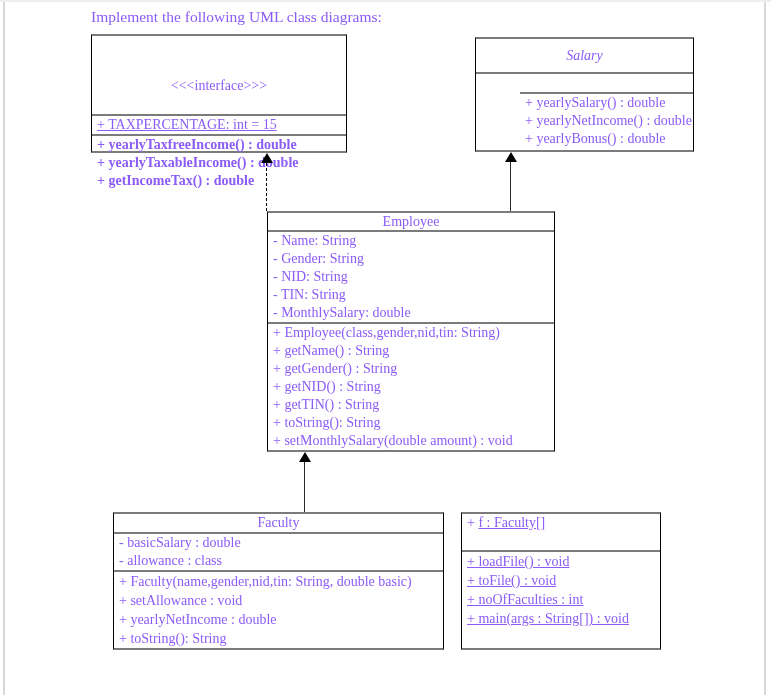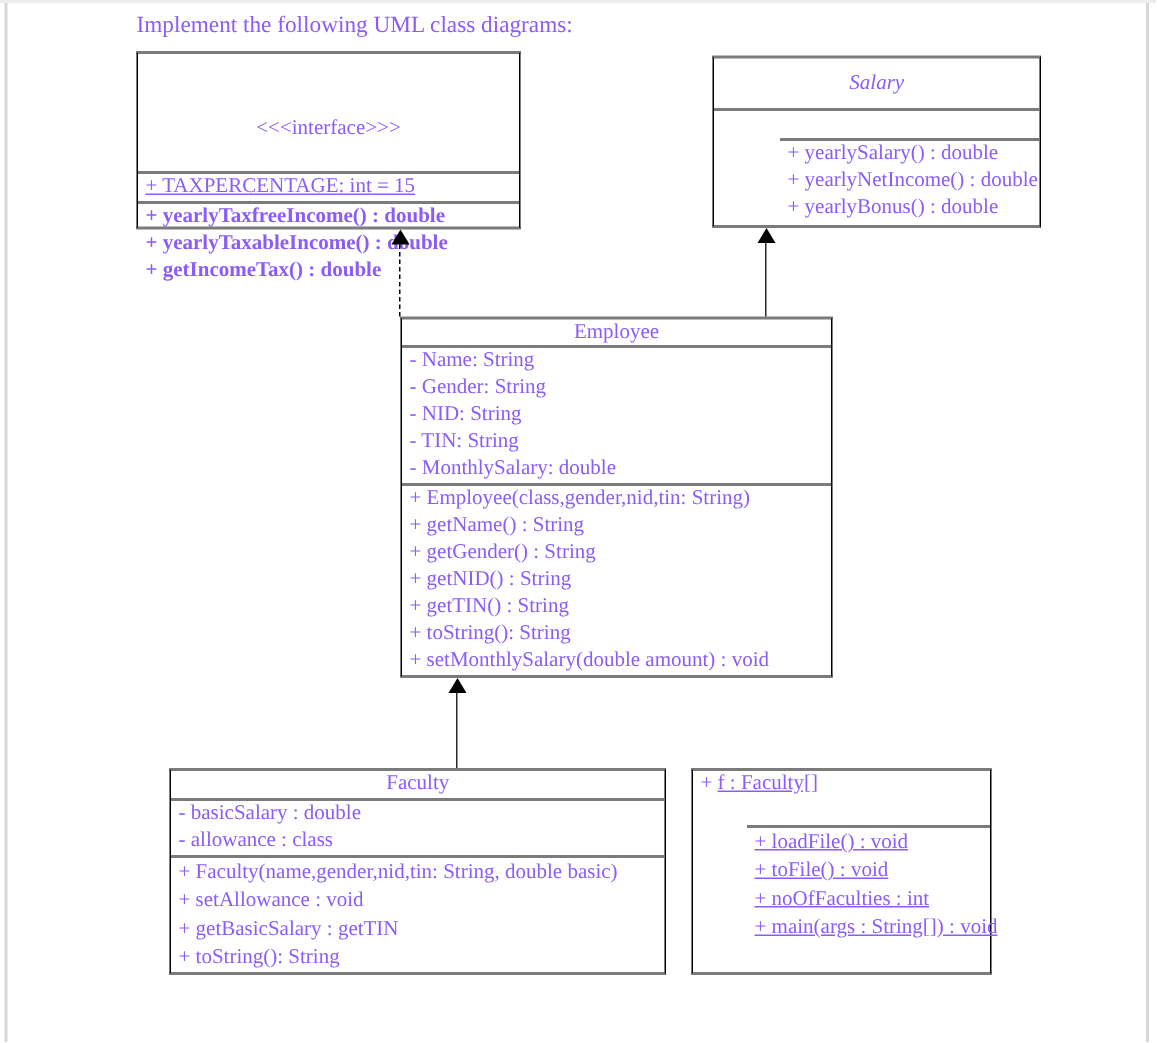--- a/index.html
+++ b/index.html
@@ -55,21 +55,21 @@
   
   #box-faculty { left:113px; top:512px; width:331px; height:138px; }
   #box-faculty .uml-header { height:20px; line-height:18px; }
   #box-faculty .sec-attrs  { height:36px; line-height:18px; }
   #box-faculty .sec-methods{ height:58px; line-height:19px; }
 
   
   #box-main { left:461px; top:512px; width:200px; height:138px; }
   #box-main .uml-header { height:20px; line-height:18px; }
   #box-main .sec-attrs  { height:36px; line-height:18px; }
-  #box-main .sec-methods{ height:80px; line-height:19px;margin-left:36px; }
+  #box-main .sec-methods{ height:80px; line-height:19px; }
 
   
   .conn-line { position:absolute; width:0; }
   .line-solid  { border-left:1px solid #2b2b2b; }
   .line-dashed { border-left:1px dashed #000; }
   .arrow-head {
     position:absolute; width:0; height:0;
     border-left:6px solid transparent; border-right:6px solid transparent;
     border-bottom:10px solid #000;
   }
@@ -142,21 +142,21 @@
     <div class="uml-header">
       <div>Faculty</div>
     </div>
     <div class="uml-sec sec-attrs">
       <div class="member">- basicSalary : double</div>
       <div class="member">- allowance : class</div>
     </div>
     <div class="uml-sec sec-methods">
       <div class="member">+ Faculty(name,gender,nid,tin: String, double basic)</div>
       <div class="member">+ setAllowance : void</div>
-      <div class="member">+ getBasicSalary : getTIN</div>
+      <div class="member">+ yearlyNetIncome : double</div>
       <div class="member">+ toString(): String</div>
     </div>
   </div>
 
   <div class="uml-box" id="box-main">
     <div class="uml-sec sec-attrs">
       <div class="member"><span>+ </span><span class="u">f : Faculty[]</span></div>
     </div>
     <div class="uml-sec sec-methods">
       <div class="member u">+ loadFile() : void</div>

